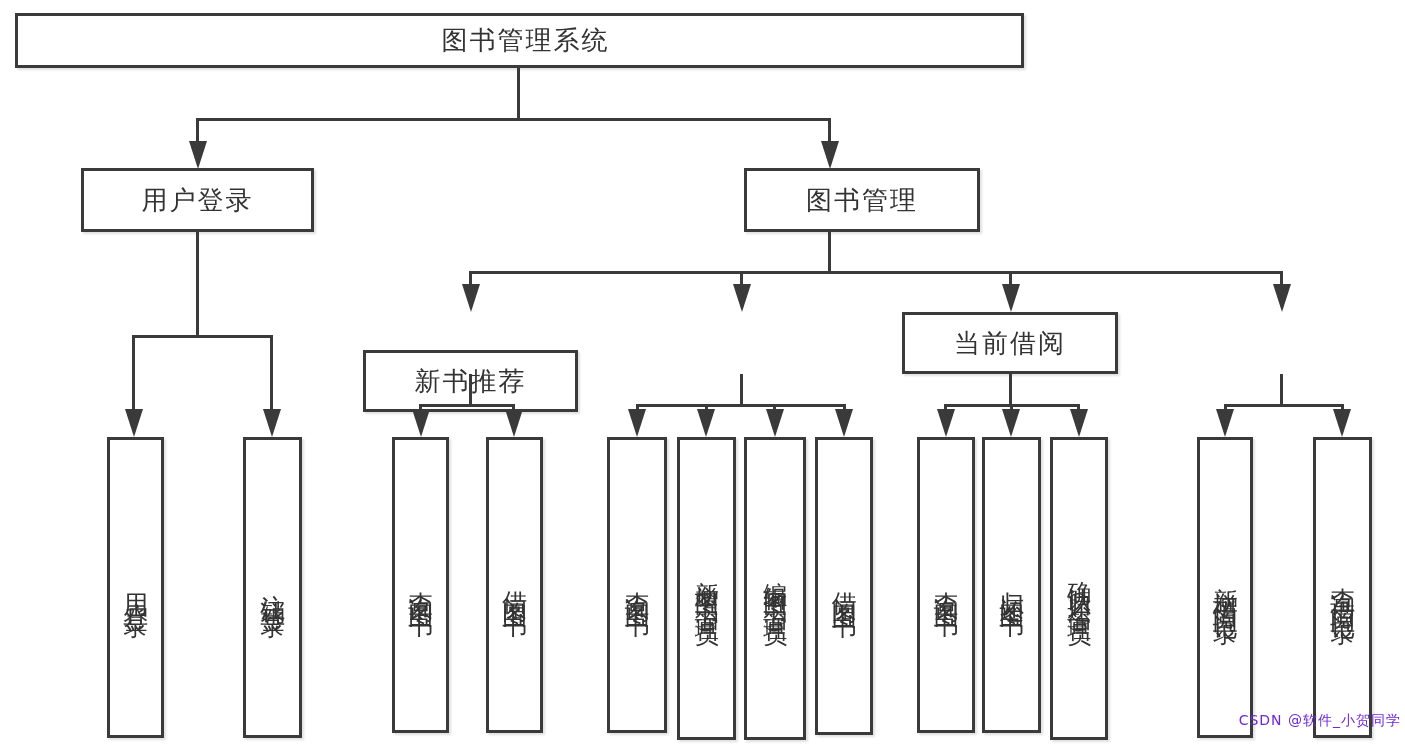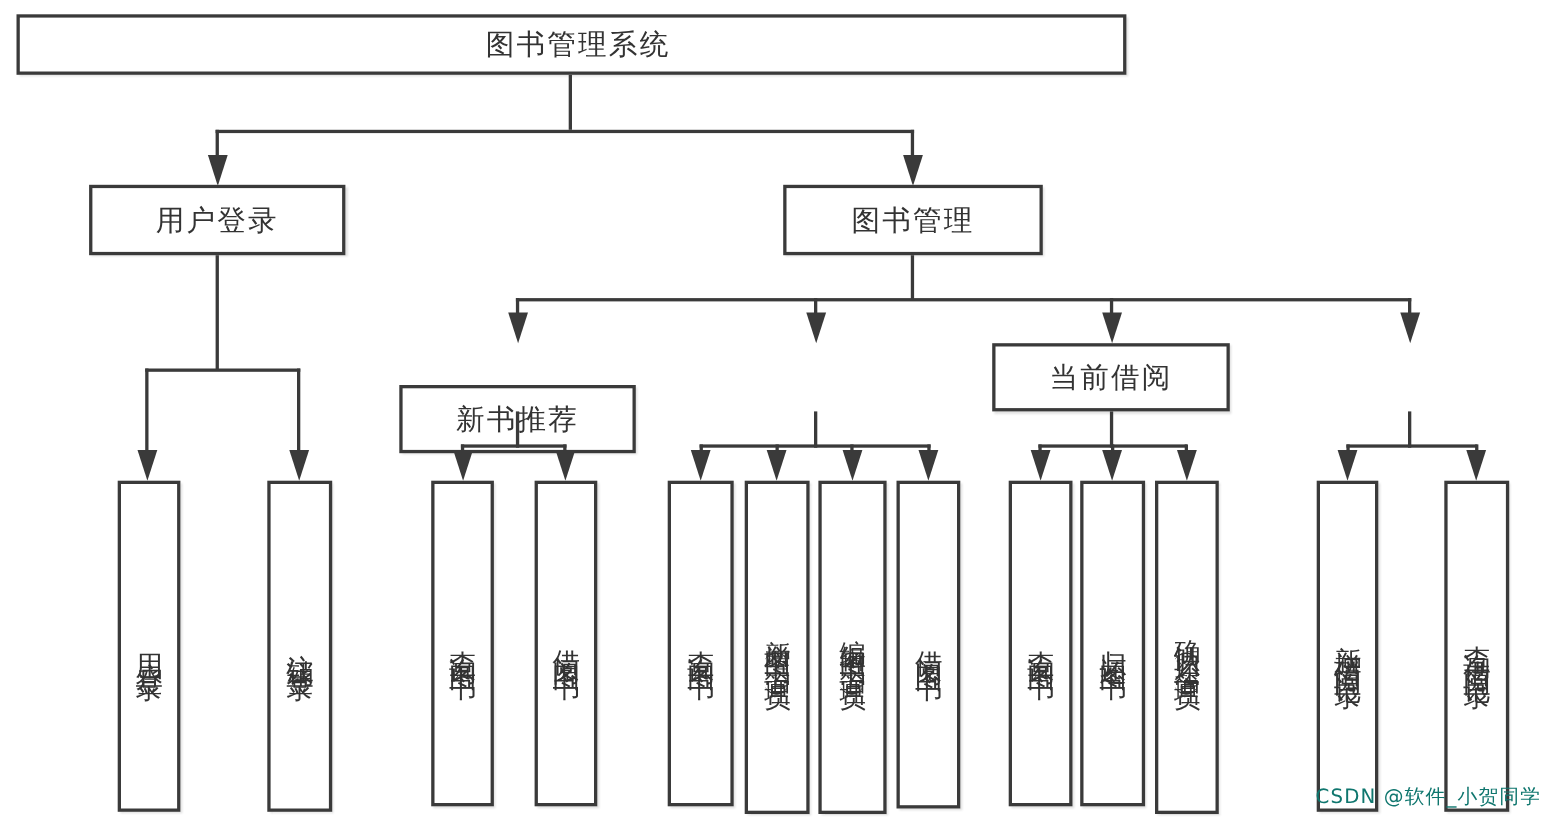--- a/index.html
+++ b/index.html
@@ -33,21 +33,21 @@
 
   
   .arrow{
     position:absolute;width:0;height:0;
     border-left:9px solid transparent;border-right:9px solid transparent;
     border-top:28px solid #3a3a3a;
   }
 
   .watermark{
     position:absolute;right:4px;top:712px;
-    font-size:18px;color:#0f766e;letter-spacing:1px;white-space:nowrap;
+    font-size:14px;color:#6d28d9;letter-spacing:1px;white-space:nowrap;
   }
 </style>
 </head>
 <body>
 
 <div id="canvas">
 
   <div class="hbox" style="left:15px;top:13px;width:1009px;height:55px;padding-left:12px;">
     <span>图书管理系统</span>
   </div>
@@ -55,21 +55,21 @@
   <div class="vline" style="left:517px;top:68px;height:50px;"></div>
   <div class="hline" style="left:196px;top:118px;width:635px;"></div>
   <div class="vline" style="left:196px;top:118px;height:26px;"></div>
   <div class="arrow" style="left:189px;top:141px;"></div>
   <div class="vline" style="left:828px;top:118px;height:26px;"></div>
   <div class="arrow" style="left:821px;top:141px;"></div>
 
   <div class="hbox" style="left:81px;top:168px;width:233px;height:64px;">
     <span>用户登录</span>
   </div>
-  <div class="hbox" style="left:712px;top:168px;width:236px;height:64px;">
+  <div class="hbox" style="left:744px;top:168px;width:236px;height:64px;">
     <span>图书管理</span>
   </div>
 
   <div class="vline" style="left:196px;top:232px;height:104px;"></div>
   <div class="hline" style="left:132px;top:335px;width:141px;"></div>
   <div class="vline" style="left:132px;top:335px;height:76px;"></div>
   <div class="arrow" style="left:125px;top:409px;"></div>
   <div class="vline" style="left:270px;top:335px;height:76px;"></div>
   <div class="arrow" style="left:263px;top:409px;"></div>
 

